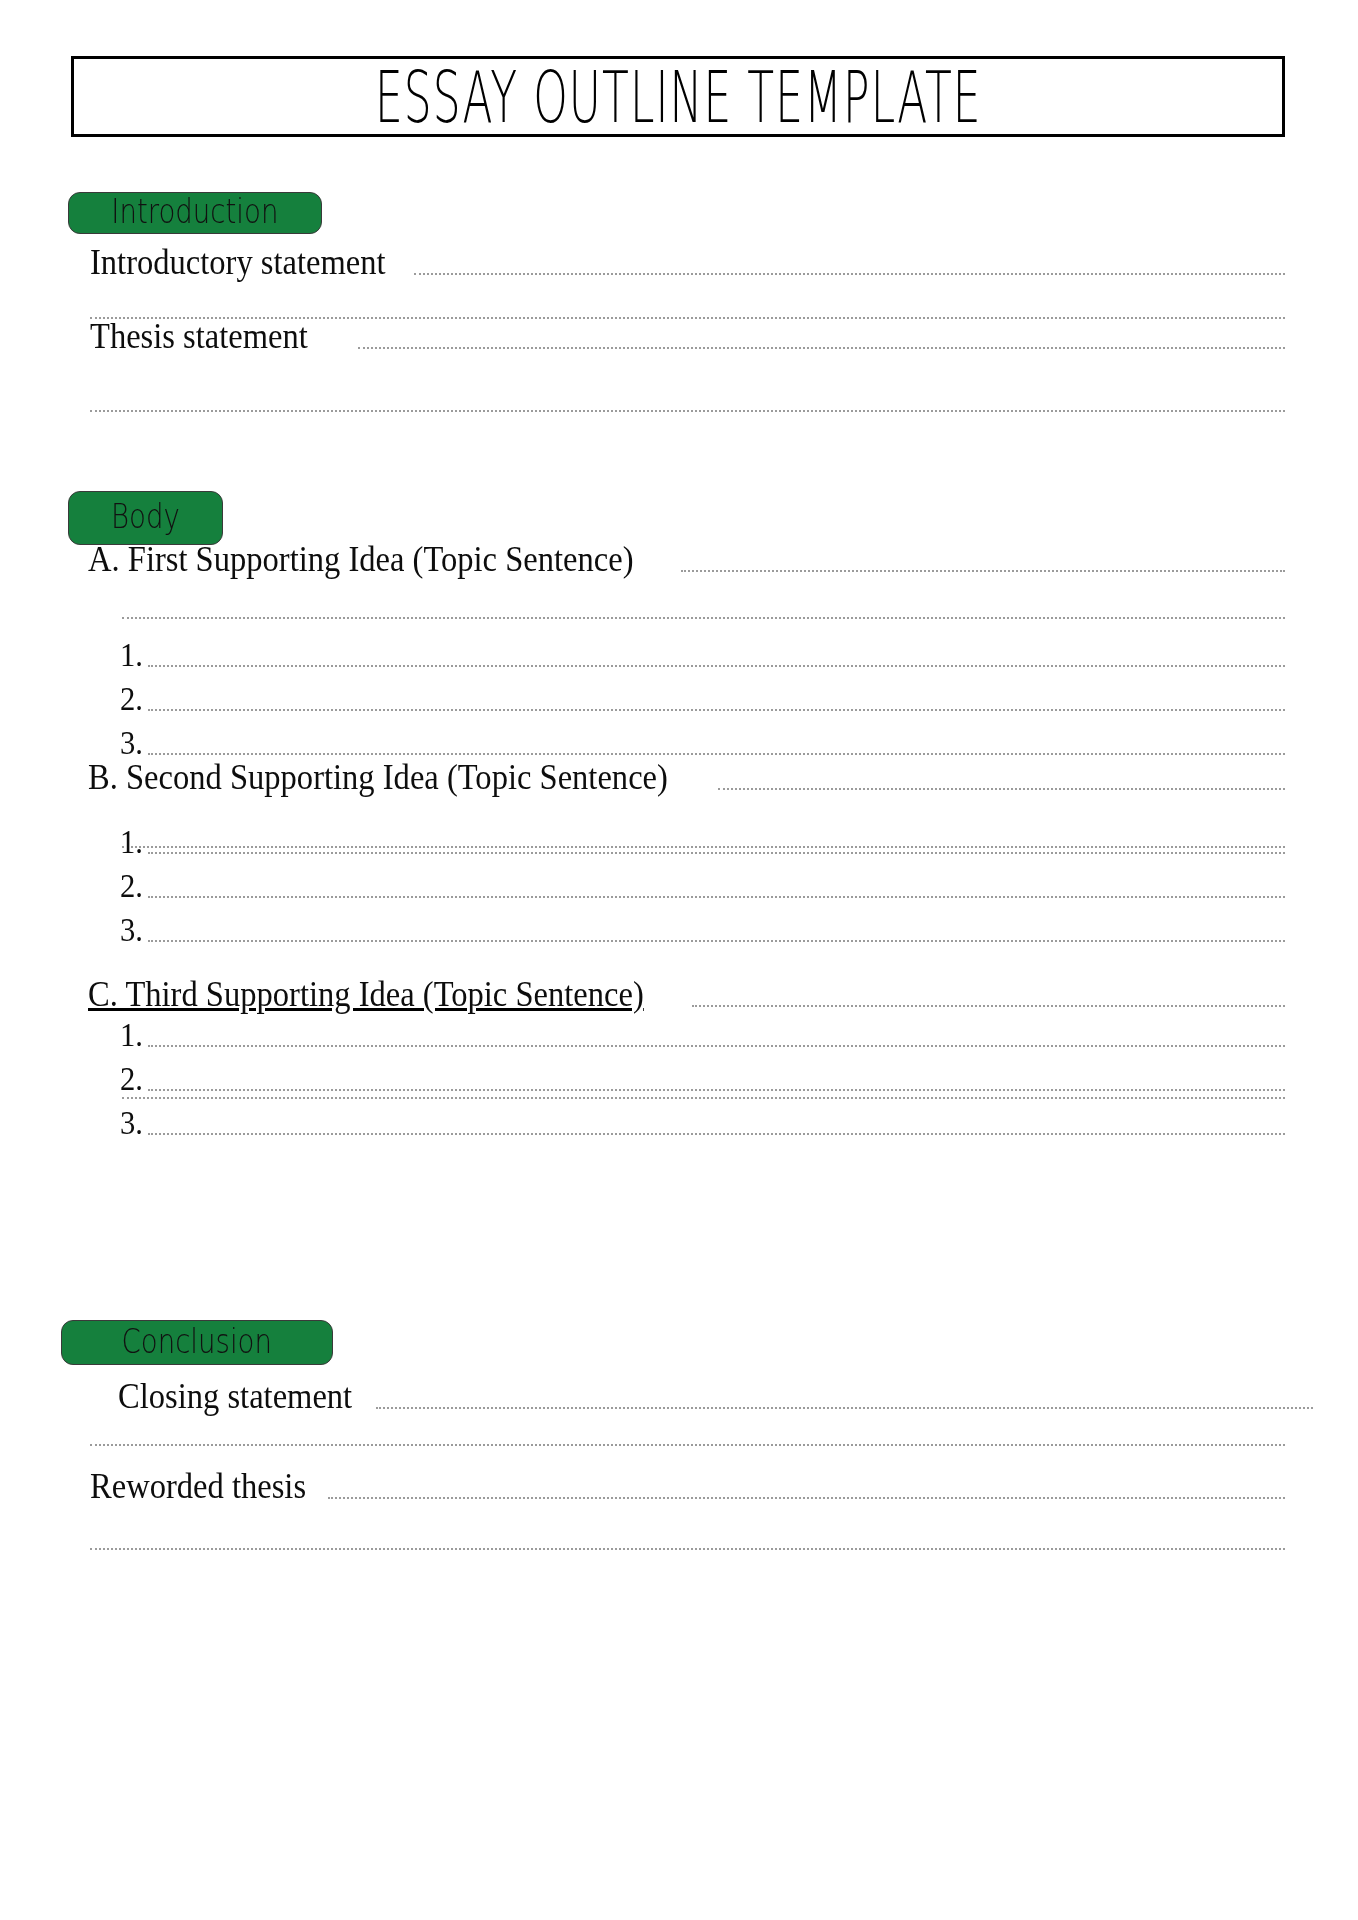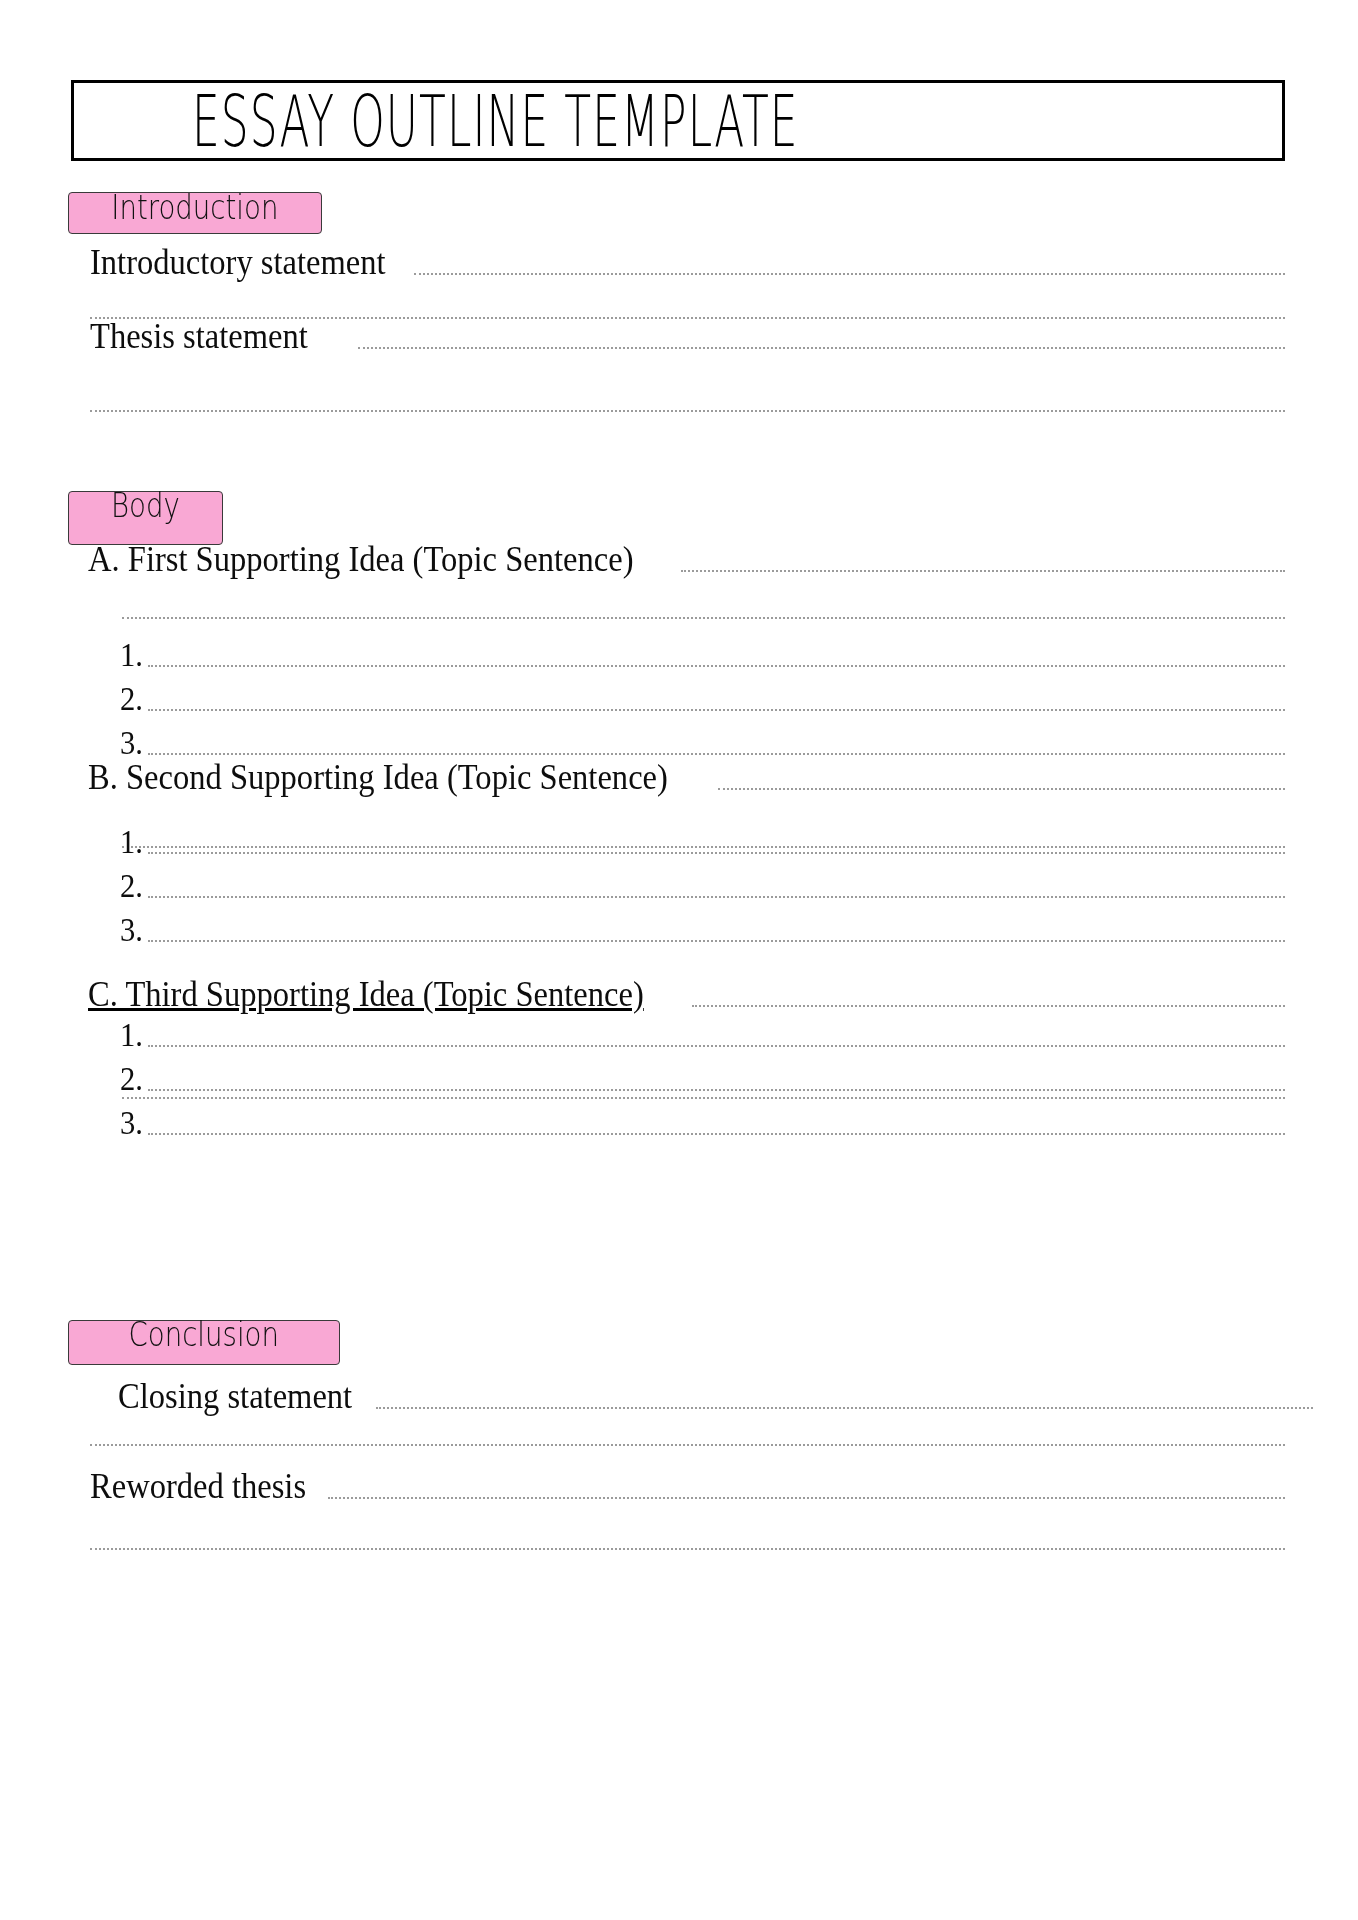--- a/index.html
+++ b/index.html
@@ -14,66 +14,67 @@
     height: 1920px;
     background: #ffffff;
     overflow: hidden;
     font-family: "Liberation Serif", serif;
   }
 
   
   .title-box {
     position: absolute;
     left: 71px;
-    top: 80px;
+    top: 56px;
     width: 1214px;
     height: 81px;
     box-sizing: border-box;
     border: 3px solid #000000;
     display: flex;
     align-items: center;
-    justify-content: flex-start;
+    justify-content: center;
   }
   .title-text {
     font-family: "DejaVu Sans", sans-serif;
     font-size: 61px;
     line-height: 1;
     font-weight: 300;
     letter-spacing: 1.5px;
     color: #000000;
     transform: scaleX(0.72) scaleY(1.18);
     transform-origin: center center;
     white-space: nowrap;
   }
 
   
   .chip {
     position: absolute;
     box-sizing: border-box;
     border: 1.4px solid #3a3a3a;
-    border-radius: 4px;
-    display: flex;
+    border-radius: 12px;
+    display: flex;
+    align-items: center;
     justify-content: center;
-    background: #f9a8d4;
+    background: #15803d;
   }
   .chip-text {
     font-family: "DejaVu Sans", sans-serif;
     font-weight: 300;
     font-size: 30px;
     line-height: 1;
     color: #111111;
     transform: scaleX(0.92) scaleY(1.1);
     transform-origin: center center;
     white-space: nowrap;
     padding-bottom: 2px;
   }
 
   .chip-introduction { left: 68px; top: 192px; width: 254px; height: 42px; }
   .chip-body         { left: 68px; top: 491px; width: 155px; height: 54px; }
-  .chip-conclusion   { left: 68px; top: 1320px; width: 272px; height: 45px; }
+  .chip-conclusion   { left: 61px; top: 1320px; width: 272px; height: 45px; }
 
   
   .row {
     position: absolute;
     display: flex;
     align-items: flex-end;
     height: 44px;
   }
   .row-label {
     font-family: "Liberation Serif", serif;

